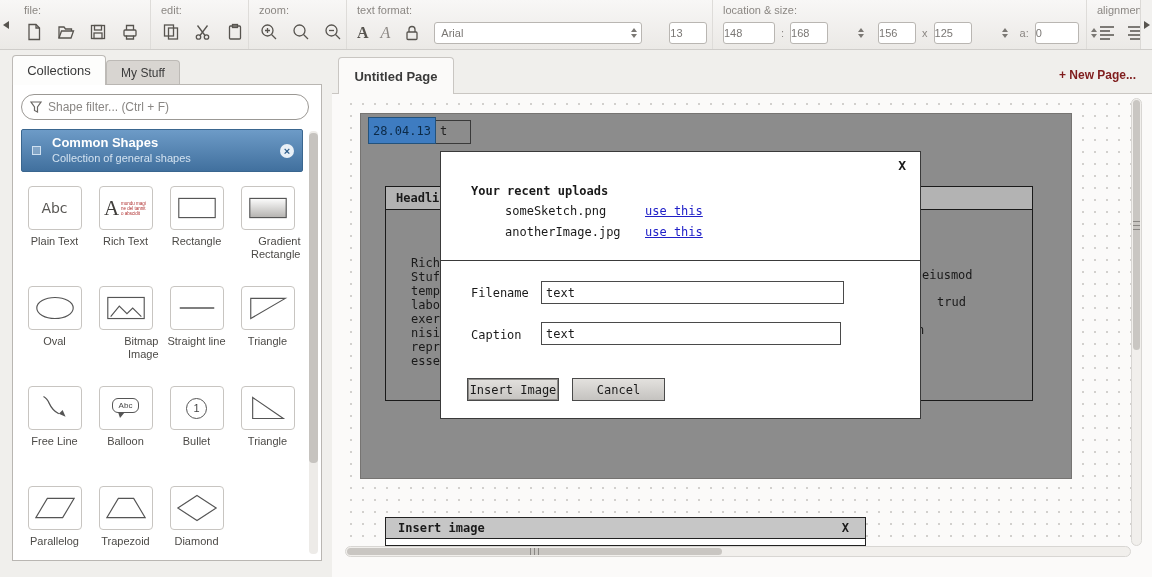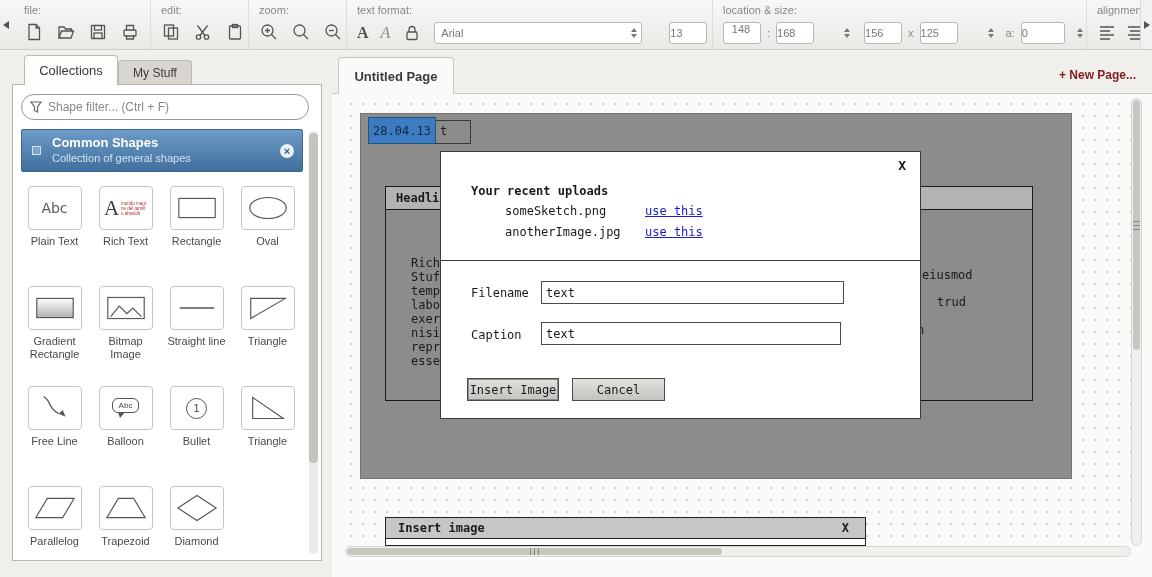--- a/index.html
+++ b/index.html
@@ -54,21 +54,21 @@
   .fontsel .sel-val { flex:1; text-align:left; padding-left:6px; }
   .spin-arrows { display:flex; flex-direction:column; gap:2px; padding:0 4px 0 3px; }
   .loc-row { display:flex; align-items:center; padding:4px 0 0 10px; gap:4px; }
   .loc-sep { color:#8b8783; font-size:11px; padding:0 2px; }
 
   
   .sidebar { position:absolute; left:8px; top:55px; width:322px; height:506px; }
   .sb-tab {
     position:absolute; font-size:13px; color:#3a3a3a;
     display:flex; align-items:center; justify-content:center;
-    border:1px solid #bdbab6; border-bottom:none; border-radius:4px 4px 0 0;margin-left:12px;
+    border:1px solid #bdbab6; border-bottom:none; border-radius:4px 4px 0 0;
   }
   .sb-tab-active { left:4px; top:0; width:94px; height:30px; background:#fdfdfc; z-index:3; }
   .sb-tab-idle   { left:98px; top:5px; width:74px; height:25px; background:#d8d5d1; z-index:1; font-size:12px; }
   .sb-panel {
     position:absolute; left:4px; top:29px; right:8px; bottom:0;
     background:#fff; border:1px solid #b9b6b2; z-index:2;
   }
   .filter-wrap { position:absolute; left:8px; top:9px; right:12px; height:26px; }
   .filter-input {
     width:100%; height:26px; border:1px solid #9b9894; border-radius:13px;
@@ -98,21 +98,21 @@
     position:absolute; left:6px; top:94px; right:18px; bottom:2px;
     display:grid; grid-template-columns:repeat(4,1fr); grid-auto-rows:100px;
     overflow:hidden;
   }
   .shape-cell { display:flex; flex-direction:column; align-items:center; padding-top:7px; }
   .shape-icon {
     width:54px; height:44px; background:#fff; border:1px solid #c8c5c1; border-radius:4px;
     display:flex; align-items:center; justify-content:center; overflow:hidden;
   }
   .shape-label {
-    margin-top:5px; font-size:11px; color:#4c4a47; text-align:center; line-height:13px;
+    margin-top:5px; font-size:11px; color:#4c4a47; text-align:right; line-height:13px;
     max-width:66px; overflow:hidden;
   }
   .g-abc { font-size:14px; color:#5a5855; font-family:"DejaVu Sans", sans-serif; }
   .rich-wrap { display:flex; align-items:center; gap:2px; }
   .g-richA { font-family:"Liberation Serif", serif; font-size:21px; color:#3f3d3a; line-height:22px; }
   .g-richsub { width:26px; font-size:4.5px; line-height:5px; color:#b03030; word-break:break-all; }
   .balloon-box {
     position:relative; border:1px solid #555; border-radius:6px; background:#fff;
     font-size:8px; color:#444; padding:2px 6px; margin-bottom:6px;
   }
@@ -339,21 +339,21 @@
               <i class="tri tri-up"></i>
               <i class="tri tri-down"></i>
             </span>
         </div>
       </div>
     </div>
 
     <div class="tb-group g-loc">
       <div class="tb-label">location &amp; size:</div>
       <div class="loc-row">
-        <div class="spin" style="width:38px;flex-direction:column;">
+        <div class="spin" style="width:52px;">
           <span class="spin-val">148</span>
           <span class="spin-arrows">
               <i class="tri tri-up"></i>
               <i class="tri tri-down"></i>
             </span>
         </div>
         <span class="loc-sep">:</span>
         <div class="spin" style="width:38px;">
           <span class="spin-val">168</span>
           <span class="spin-arrows">
@@ -455,39 +455,39 @@
               <svg width="46" height="32" viewBox="0 0 48 32">
                 <rect x="5" y="6" width="38" height="20" fill="#fff" stroke="#555" stroke-width="1.2"></rect>
               </svg>
             </span>
             <span class="shape-label">Rectangle</span>
           </div>
 
           <div class="shape-cell">
             <span class="shape-icon">
               <svg width="46" height="32" viewBox="0 0 48 32">
-                <ellipse cx="24" cy="16" rx="19" ry="11" fill="#fff" stroke="#555" stroke-width="1.2"></ellipse>
-              </svg>
-            </span>
-            <span class="shape-label">Oval</span>
-          </div>
-
-          <div class="shape-cell">
-            <span class="shape-icon">
-              <svg width="46" height="32" viewBox="0 0 48 32">
                 <defs>
                   <linearGradient id="grad1" x1="0" y1="0" x2="0" y2="1">
                     <stop offset="0" stop-color="#fdfdfd"></stop>
                     <stop offset="1" stop-color="#b4b2af"></stop>
                   </linearGradient>
                 </defs>
                 <rect x="5" y="6" width="38" height="20" fill="url(#grad1)" stroke="#555" stroke-width="1.2"></rect>
               </svg>
             </span>
             <span class="shape-label">Gradient Rectangle</span>
+          </div>
+
+          <div class="shape-cell">
+            <span class="shape-icon">
+              <svg width="46" height="32" viewBox="0 0 48 32">
+                <ellipse cx="24" cy="16" rx="19" ry="11" fill="#fff" stroke="#555" stroke-width="1.2"></ellipse>
+              </svg>
+            </span>
+            <span class="shape-label">Oval</span>
           </div>
 
           <div class="shape-cell">
             <span class="shape-icon">
               <svg width="46" height="32" viewBox="0 0 48 32">
                 <rect x="5" y="5" width="38" height="22" fill="#fff" stroke="#555" stroke-width="1.2"></rect>
                 <path d="M8 25l9-11 8 8 6-6 9 9" fill="none" stroke="#555" stroke-width="1.2"></path>
               </svg>
             </span>
             <span class="shape-label">Bitmap Image</span>

